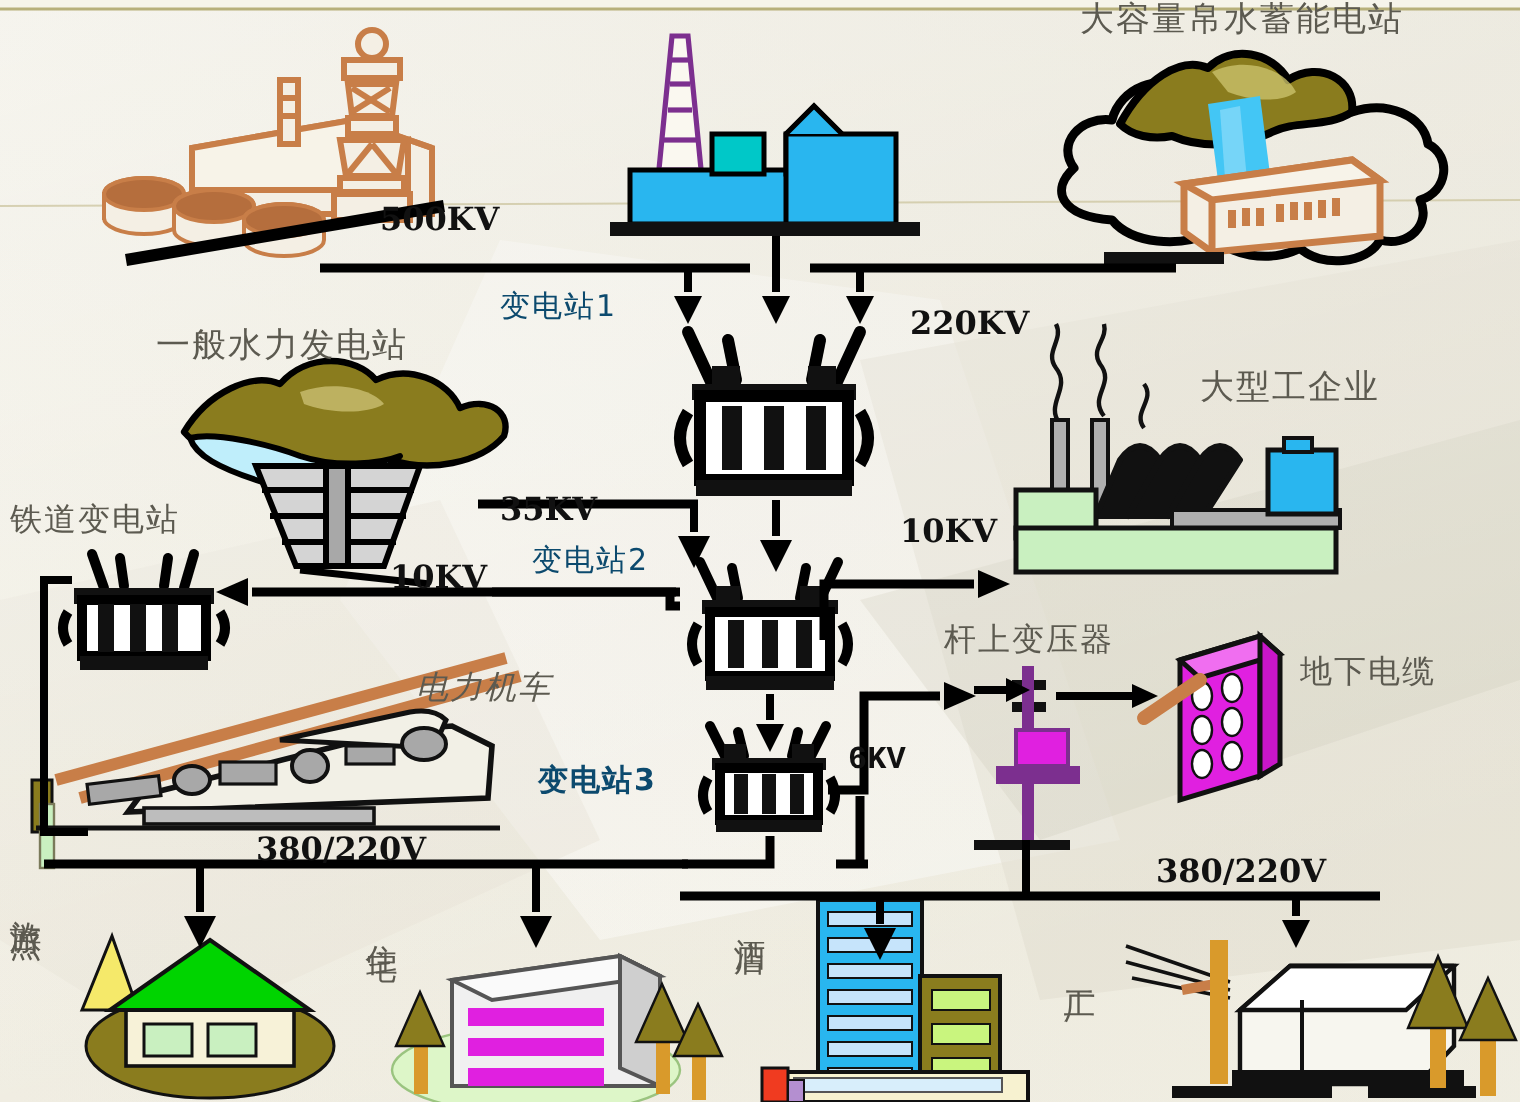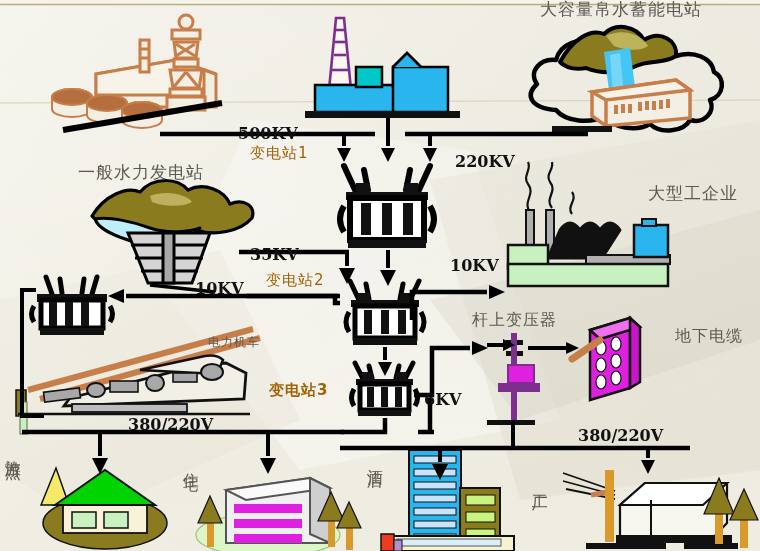--- a/index.html
+++ b/index.html
@@ -5,21 +5,21 @@
   html,body{margin:0;padding:0;background:#fff;}
   body{font-family:"DejaVu Sans","Liberation Sans",sans-serif;}
   #stage{
     position:relative;width:760px;height:551px;overflow:hidden;
     background:#f2f0e6;
   }
   .bgwash{position:absolute;inset:0;pointer-events:none;}
   .lbl{position:absolute;white-space:nowrap;color:#5c5a50;font-size:17px;letter-spacing:1px;}
   .lbl.v{writing-mode:vertical-rl;text-orientation:upright;line-height:1.05;letter-spacing:2px;}
   .kv{position:absolute;white-space:nowrap;font-family:"DejaVu Serif","Liberation Serif",serif;font-weight:bold;font-size:16px;color:#111;}
-  .sub{position:absolute;white-space:nowrap;color:#a16207;font-size:15px;letter-spacing:1px;}
+  .sub{position:absolute;white-space:nowrap;color:#0c4a6e;font-size:15px;letter-spacing:1px;}
   svg{position:absolute;left:0;top:0;overflow:visible;}
   .wire{stroke:#000;stroke-width:4.5;fill:none;}
   .wire2{stroke:#000;stroke-width:4;fill:none;}
 </style>
 </head>
 <body>
 
 <div id="stage">
 
   <svg width="760" height="551" class="bgwash">
@@ -445,32 +445,33 @@
     <line x1="648" y1="448" x2="648" y2="458" class="wire2"></line>
     <path d="M648 460 l-7 0 l7 14 l7 -14 z" fill="#000"></path>
   </svg>
 
   <div class="lbl" style="left:540px;top:-2px;">大容量帛水蓄能电站</div>
   <div class="lbl" style="left:78px;top:161px;">一般水力发电站</div>
 
   <div class="sub" style="left:250px;top:144px;">变电站1</div>
   <div class="sub" style="left:266px;top:271px;text-align:center;">变电站2</div>
   <div class="sub" style="left:269px;top:381px;font-weight:bold;">变电站3</div>
+  <div class="lbl" style="left:5px;top:250px;font-size:16px;">铁道变电站</div>
   <div class="lbl" style="left:472px;top:310px;font-size:16px;text-align:center;">杆上变压器</div>
 
-  <div class="kv" style="left:190px;top:124px;margin-left:48px;">500KV</div>
+  <div class="kv" style="left:190px;top:100px;">500KV</div>
   <div class="kv" style="left:455px;top:116px;margin-top:36px;">220KV</div>
   <div class="kv" style="left:250px;top:245px;">35KV</div>
   <div class="kv" style="left:195px;top:279px;">10KV</div>
   <div class="kv" style="left:450px;top:256px;">10KV</div>
-  <div class="kv" style="left:424px;top:390px;">6KV</div>
+  <div class="kv" style="left:424px;top:371px;font-family:Liberation Mono, monospace;">6KV</div>
   <div class="kv" style="left:128px;top:415px;">380/220V</div>
   <div class="kv" style="left:578px;top:426px;">380/220V</div>
 
-  <div class="lbl" style="left:600px;top:182px;margin-left:48px;">大型工企业</div>
-  <div class="lbl" style="left:675px;top:326px;font-size:16px;">地下电缆</div>
-  <div class="lbl" style="left:208px;top:334px;font-size:12px;">电力机车</div>
+  <div class="lbl" style="left:600px;top:182px;">大型工企业</div>
+  <div class="lbl" style="left:650px;top:326px;font-size:16px;">地下电缆</div>
+  <div class="lbl" style="left:208px;top:334px;font-size:16px;font-style:italic;">电力机车</div>
   <div class="lbl v" style="left:4px;top:447px;font-size:16px;">旅游点</div>
   <div class="lbl v" style="left:182px;top:460px;font-size:16px;">住宅</div>
   <div class="lbl v" style="left:366px;top:456px;font-size:16px;">酒店</div>
   <div class="lbl v" style="left:531px;top:482px;font-size:16px;">工厂</div>
 
 </div>
 
 </body></html>

